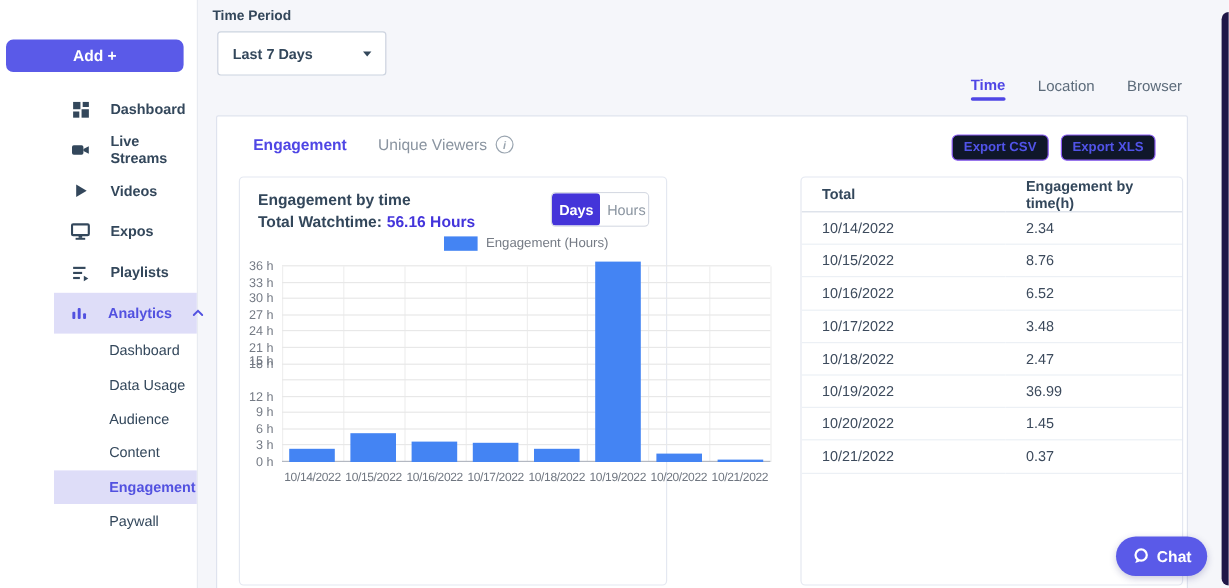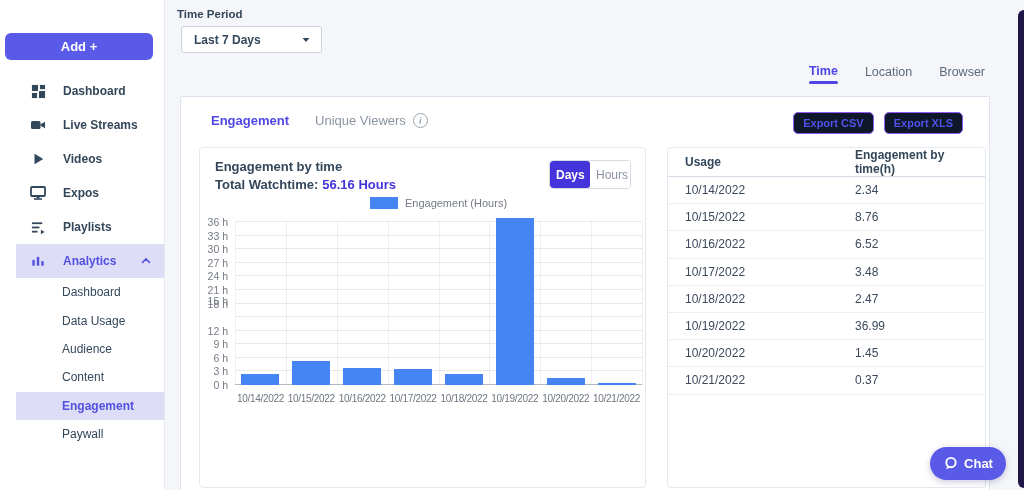--- a/index.html
+++ b/index.html
@@ -6,34 +6,34 @@
   body{width:1024px;height:490px;position:relative;overflow:hidden;background:#f5f6fa;
        font-family:"Liberation Sans", sans-serif;-webkit-font-smoothing:antialiased;}
   .app{position:absolute;inset:0;}
 
   
   .sidebar{position:absolute;left:0;top:0;width:164px;height:490px;background:#fff;
            border-right:1px solid #e8ebf1;z-index:3;}
   .add-btn{position:absolute;left:5px;top:33px;width:148px;height:27px;background:#5a5ae8;
            color:#fff;border:none;border-radius:6px;font-family:"Liberation Sans",sans-serif;
            font-size:13px;font-weight:bold;cursor:pointer;}
-  .nav{position:absolute;top:74px;left:16px;right:0;}
+  .nav{position:absolute;top:74px;left:0;right:0;padding-left:45px;}
   .nav-item{height:34px;display:flex;align-items:center;padding-left:14px;gap:17px;
             font-size:12px;font-weight:bold;color:#33475b;cursor:pointer;}
   .nav-item.active{background:#deddf8;color:#5251e0;}
   .nav-icon{width:16px;height:16px;display:flex;align-items:center;justify-content:center;}
   .nav-icon svg{display:block;}
   .chevron{margin-left:auto;margin-right:13px;display:flex;}
   .sub-item{height:28.4px;display:flex;align-items:center;padding-left:46px;font-size:12px;
             font-weight:500;color:#33475b;cursor:pointer;}
   .sub-item.active{background:#deddf8;color:#5251e0;font-weight:bold;}
 
   
   .tp-label{position:absolute;left:177px;top:8px;font-size:11.5px;font-weight:bold;color:#33475b;}
-  .tp-select{position:absolute;left:181px;top:26px;width:141px;height:27px;background:#fff;
+  .tp-select{position:absolute;left:181px;top:26px;width:141px;height:37px;background:#fff;
              border:1px solid #ccd3df;border-radius:3px;display:flex;align-items:center;
              padding:0 10px 0 12px;box-sizing:border-box;font-size:12px;font-weight:bold;
              color:#33475b;cursor:pointer;}
   .tp-select .caret{margin-left:auto;display:flex;}
 
   
   .top-tabs{position:absolute;top:64px;right:39px;display:flex;gap:27px;align-items:center;z-index:2;}
   .top-tab{font-size:12.5px;color:#5c6b7a;cursor:pointer;padding-bottom:5px;}
   .top-tab.active{color:#4f46e5;font-weight:bold;padding-bottom:0;}
   .top-tab.active::after{content:"";display:block;height:3px;background:#4f46e5;border-radius:2px;margin-top:3px;}
@@ -47,21 +47,21 @@
   .panel-tab.active .panel-tab-underline{height:2.5px;background:#4f46e5;border-radius:2px;margin-top:4px;}
   .info-icon{width:13px;height:13px;border:1px solid #9aa5b0;border-radius:50%;color:#9aa5b0;
              font-size:9px;display:flex;align-items:center;justify-content:center;
              font-style:italic;font-weight:bold;}
   .export-row{position:absolute;right:26px;top:15px;display:flex;gap:10px;}
   .export-btn{background:#0f172a;border:1px solid #8b5cf6;border-radius:5px;color:#5153e8;
               font-family:"Liberation Sans",sans-serif;font-size:11px;font-weight:bold;
               padding:4px 9px;cursor:pointer;}
 
   
-  .chart-card{position:absolute;left:18px;top:50px;width:447px;height:341px;
+  .chart-card{position:absolute;left:18px;top:50px;width:357px;height:341px;
               border:1px solid #e4e8f1;border-radius:4px;box-sizing:border-box;background:#fff;}
   .chart-title{position:absolute;left:15px;top:11px;font-size:13px;font-weight:bold;color:#33475b;}
   .chart-total{position:absolute;left:15px;top:29px;font-size:13px;font-weight:bold;color:#33475b;}
   .chart-total .tw-value{color:#4334db;margin-left:4px;}
   .unit-toggle{position:absolute;right:14px;top:12px;display:flex;border:1px solid #d6dae3;
                border-radius:4px;overflow:hidden;}
   .unit-btn{width:40px;height:27px;font-family:"Liberation Sans",sans-serif;font-size:12px;
             border:none;cursor:pointer;}
   .unit-btn.active{background:#4434d9;color:#fff;font-weight:bold;border-radius:3px;}
   .unit-btn.inactive{background:#fff;color:#8a94a0;}
@@ -283,21 +283,21 @@
           <div class="xlabel" style="left: 250.812px;">10/19/2022</div>
           <div class="xlabel" style="left: 301.688px;">10/20/2022</div>
           <div class="xlabel" style="left: 352.562px;">10/21/2022</div>
         </div>
     </div>
 
     <div class="table-card">
       <table class="data-table">
         <thead>
           <tr>
-            <th class="col-date">Usage</th>
+            <th class="col-date">Total</th>
             <th class="col-val">Engagement by time(h)</th>
           </tr>
         </thead>
         <tbody>
             <tr>
               <td class="col-date">10/14/2022</td>
               <td class="col-val">2.34</td>
             </tr>
             <tr>
               <td class="col-date">10/15/2022</td>

